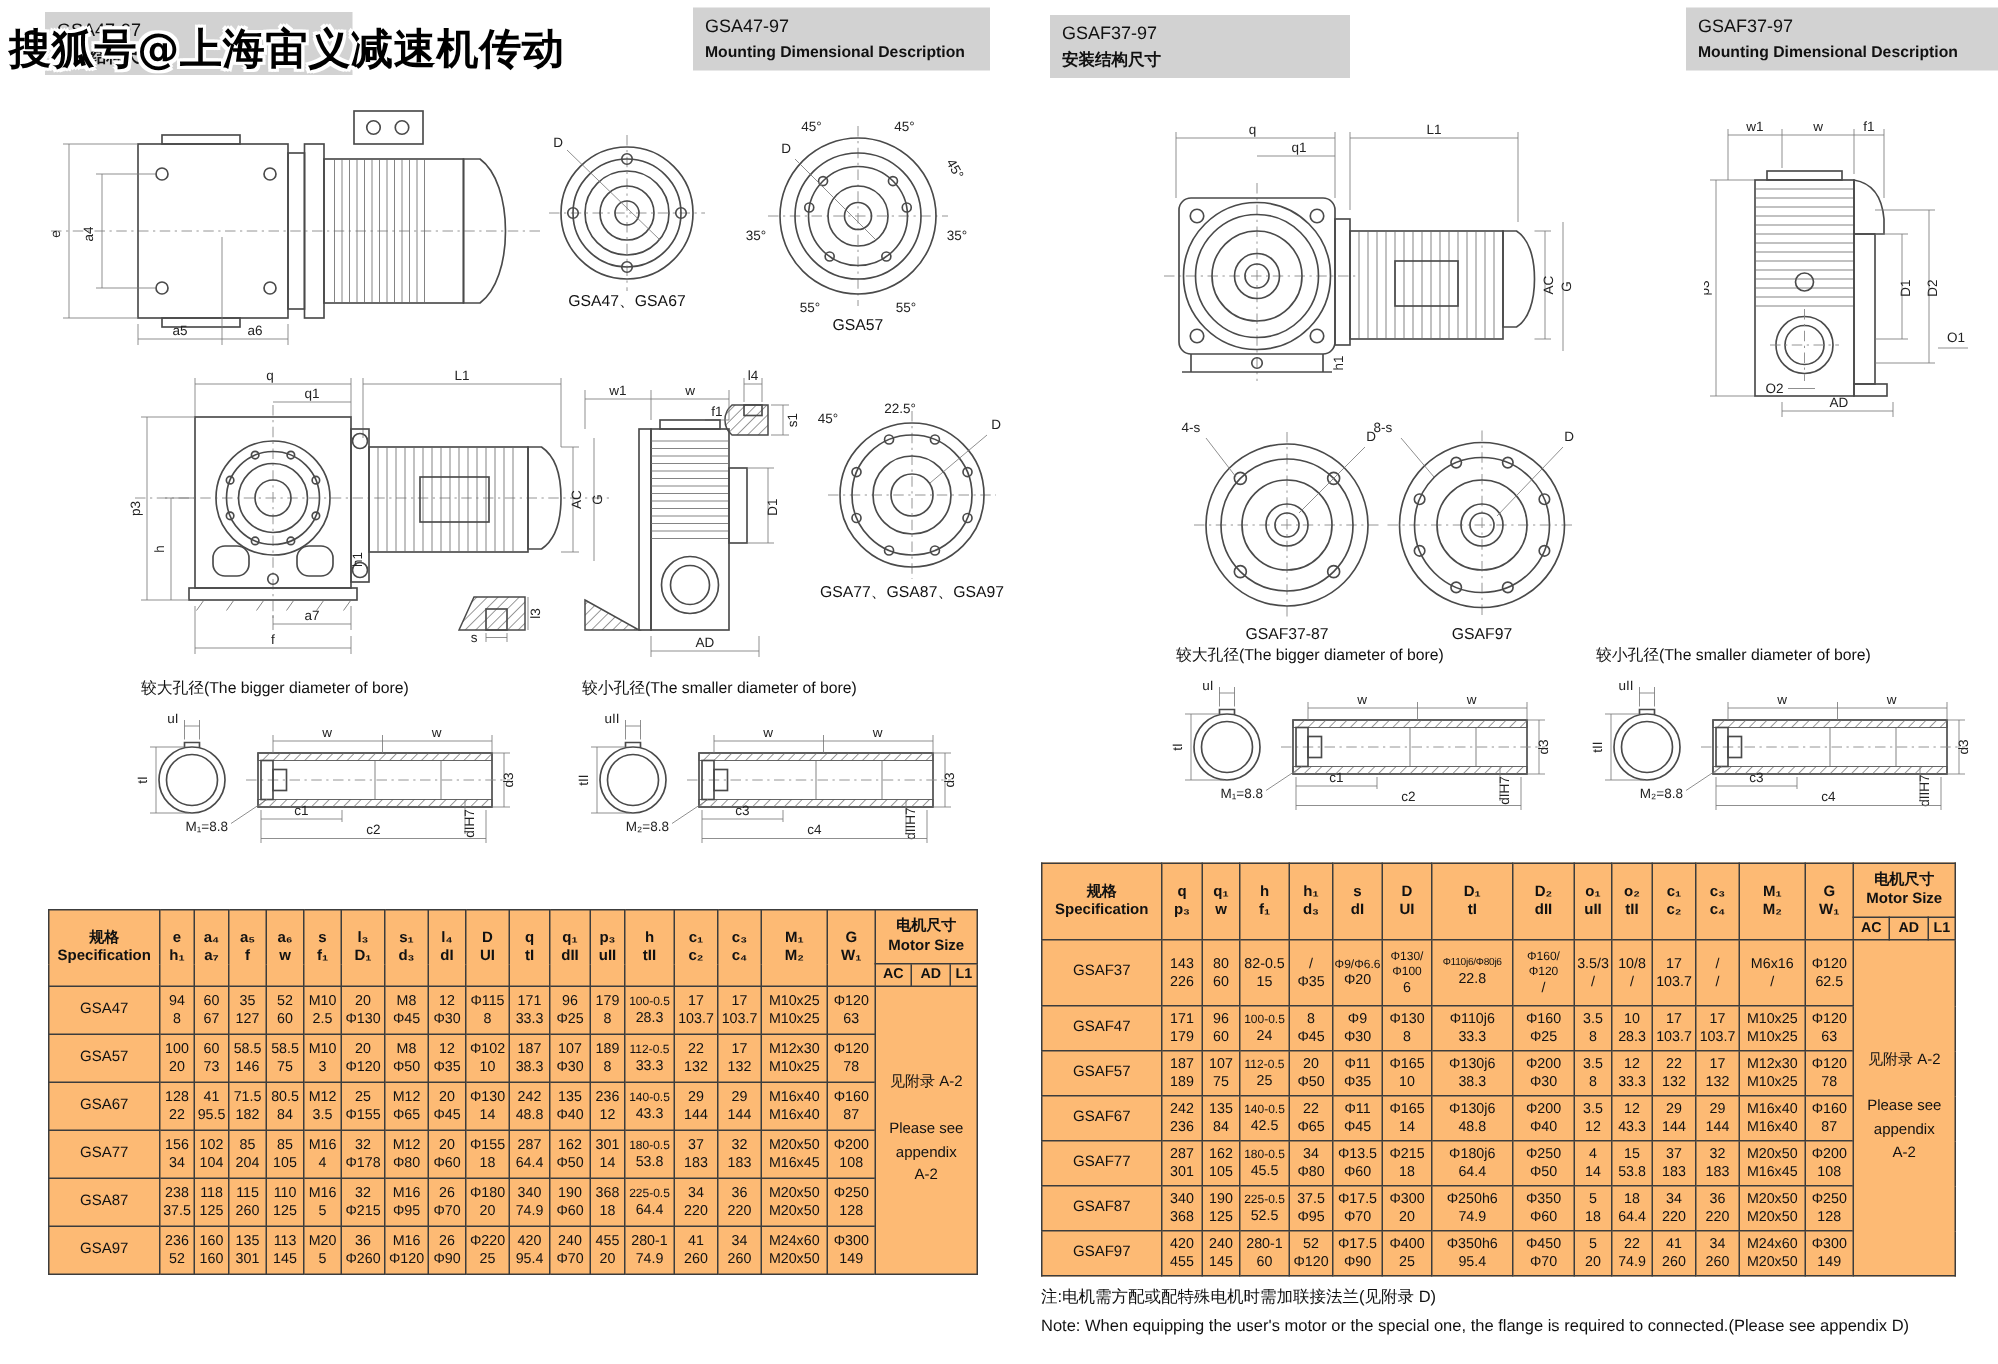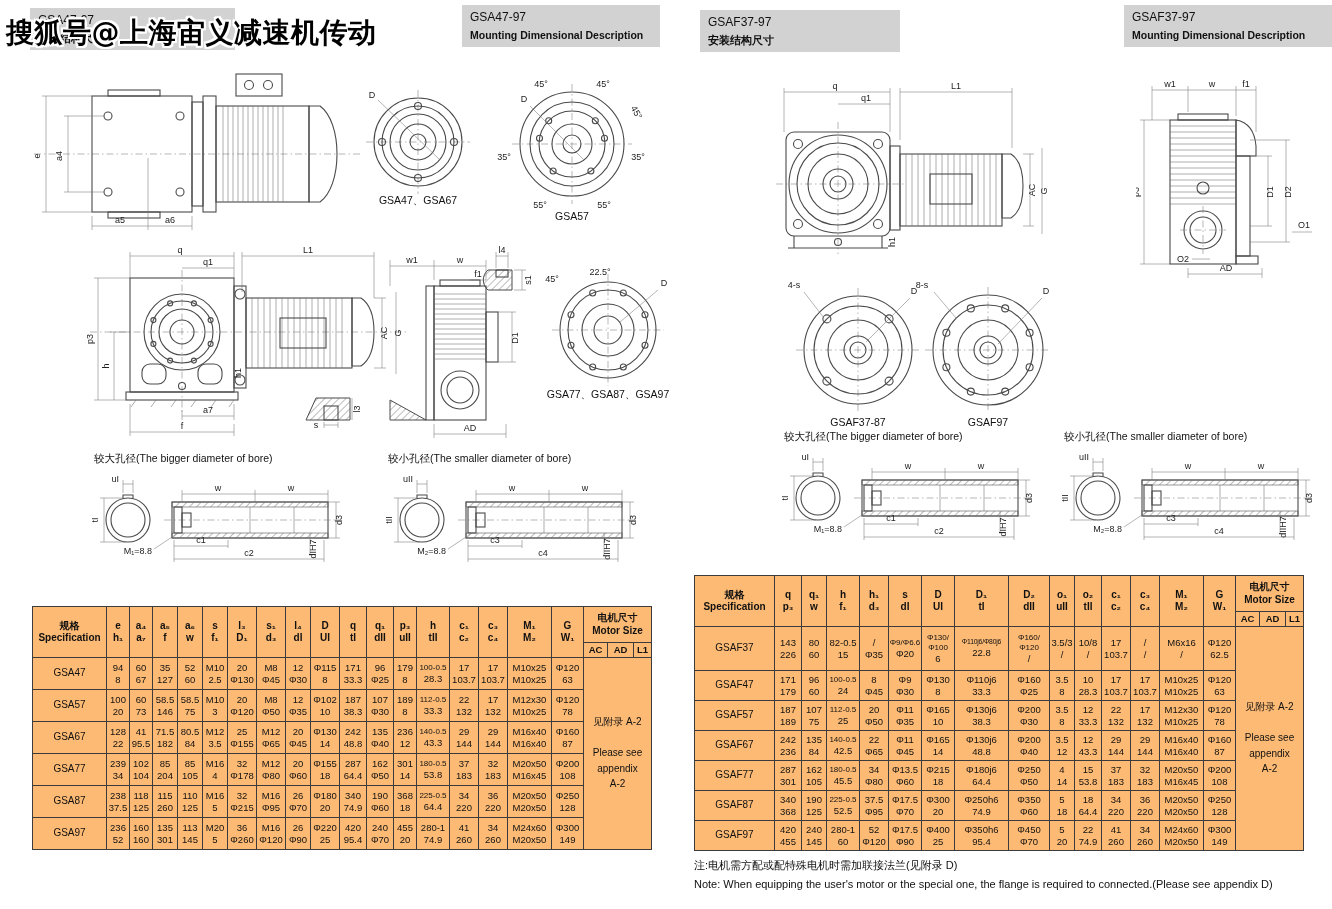--- a/index.html
+++ b/index.html
@@ -919,21 +919,21 @@
           <div>M16x40</div>
         </td>
         <td>
           <div>Φ160</div>
           <div>87</div>
         </td>
       </tr>
       <tr>
         <td class="spec">GSA77</td>
         <td>
-          <div>239</div>
+          <div>156</div>
           <div>34</div>
         </td>
         <td>
           <div>102</div>
           <div>104</div>
         </td>
         <td>
           <div>85</div>
           <div>204</div>
         </td>

